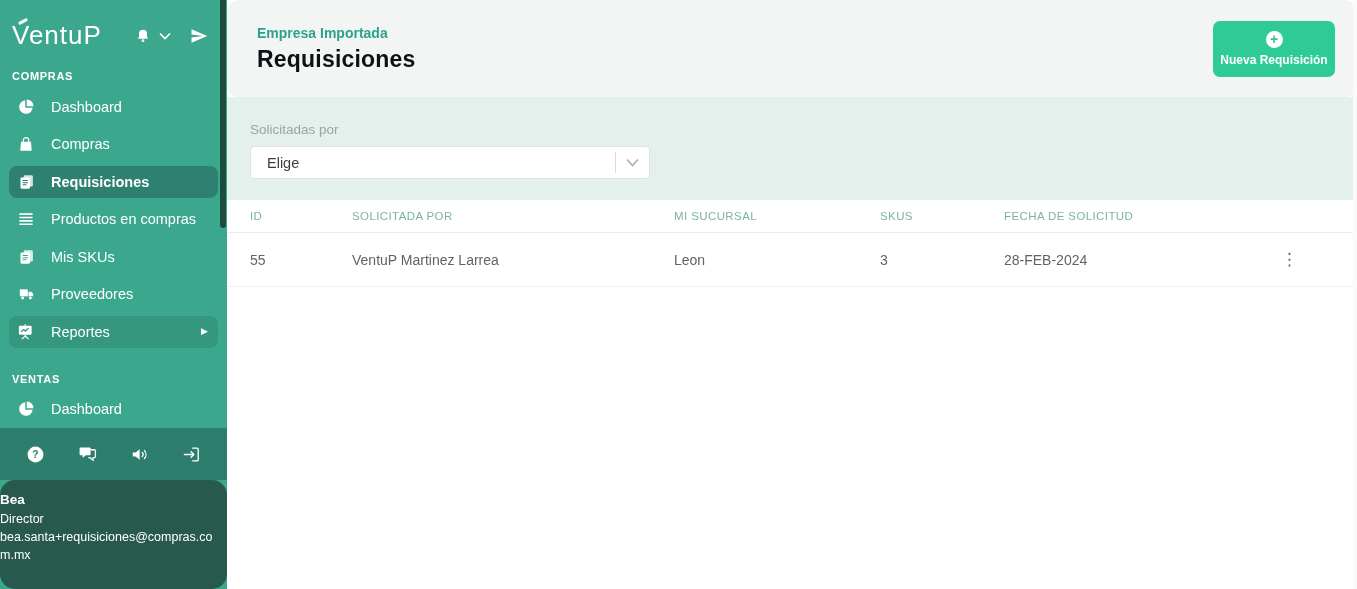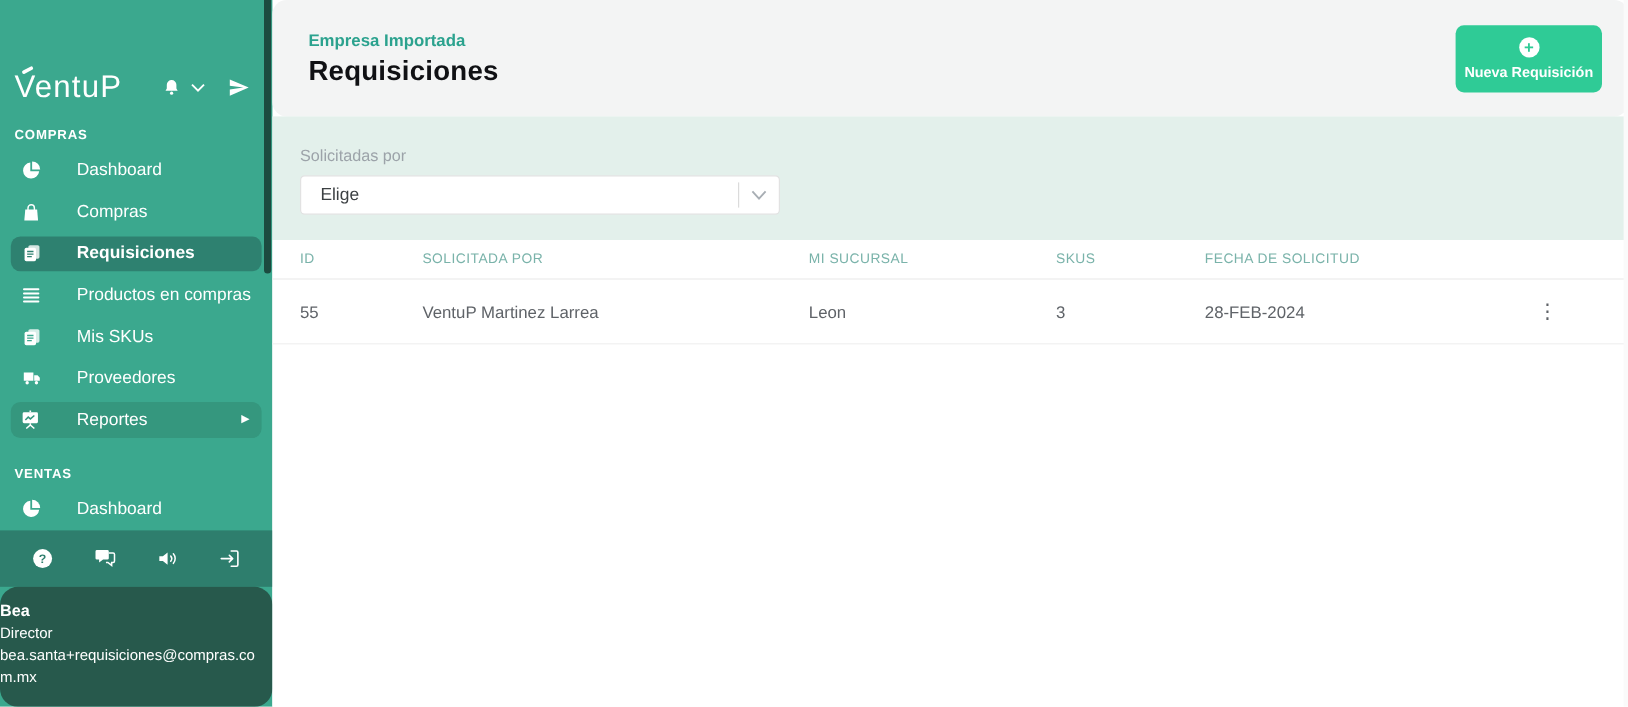--- a/index.html
+++ b/index.html
@@ -2,33 +2,33 @@
 <html style="--sidebar-bg: #3BA88E; --sidebar-selected: #2E8170; --sidebar-open: #35977E; --sidebar-iconbar: #2E7E6D; --sidebar-user: #27594C; --scroll-thumb: #1C4B40; --header-bg: #F3F4F4; --filter-bg: #E3F0EB; --accent-green: #2FCB96; --teal-text: #2BA28E; --thead-text: #7AB3AA;"><head>
 <meta charset="utf-8">
 <style>
   * { margin:0; padding:0; box-sizing:border-box; }
   html,body { width:1357px; height:589px; overflow:hidden; }
   body { font-family:"Liberation Sans", sans-serif; display:flex; background:#fff; }
 
   
   .sidebar { width:227px; height:589px; flex-shrink:0; display:flex; flex-direction:column;
              background:var(--sidebar-bg,#3BA88E); color:#fff; position:relative; }
-  .sidebar-top { display:flex; justify-content:space-between; padding:20px 16px 6px 12px;margin-top:37px; }
+  .sidebar-top { display:flex; justify-content:space-between; padding:20px 16px 6px 12px; }
   .logo { font-size:26px; font-weight:400; letter-spacing:1px; position:relative; cursor:pointer; }
   .logo::before { content:""; position:absolute; left:6px; top:0px; width:10px; height:3px;
                   background:#fff; border-radius:2px; transform:rotate(-28deg); }
   .top-icons { display:flex; align-items:center; gap:4px; }
   .top-icons .ic { display:flex; align-items:center; justify-content:center; padding:2px; cursor:pointer; }
   .top-icons .send { margin-left:10px; }
 
   .section-label { font-size:11px; font-weight:700; letter-spacing:.7px; padding:13px 12px 6px; }
   .section-label.second { padding-top:22px; }
 
   .nav-item { display:flex; align-items:center; height:33px; margin:2.5px 9px; padding:0 7px;
-              border-radius:8px; font-size:14.5px; font-weight:500; cursor:pointer;gap:13px; }
+              border-radius:8px; font-size:14.5px; font-weight:500; cursor:pointer; }
   .nav-item .icon { width:20px; display:flex; justify-content:center; margin-right:15px; }
   .nav-item.selected { background:var(--sidebar-selected,#2E8170); font-weight:700; }
   .nav-item.open { background:var(--sidebar-open,#35977E); }
   .nav-item .submenu-arrow { margin-left:auto; font-size:9px; line-height:1; padding-right:3px; }
   .cutline { stroke:var(--sidebar-bg,#3BA88E); }
   .selected .cutline { stroke:var(--sidebar-selected,#2E8170); }
   .zig { stroke:var(--sidebar-open,#35977E); }
 
   .scroll-thumb { position:absolute; top:0; right:1px; width:6px; height:228px;
                   background:var(--scroll-thumb,#1C4B40); border-radius:0 0 3px 3px; cursor:pointer; }

